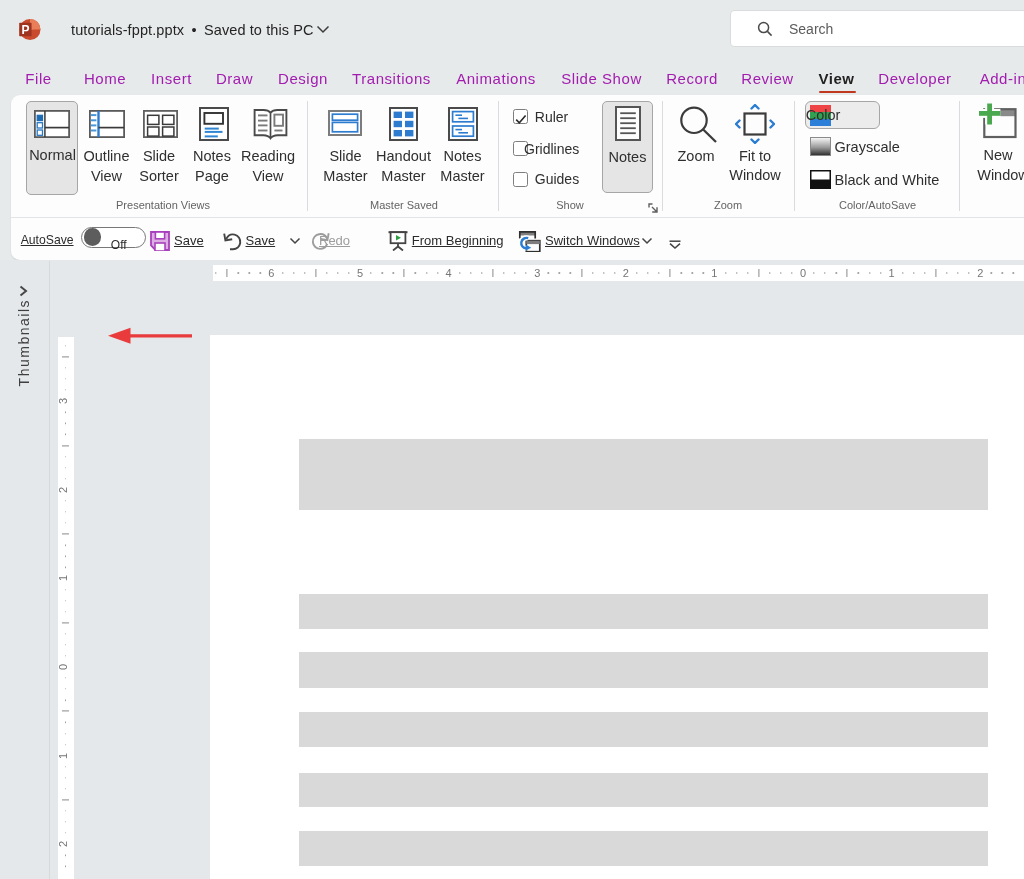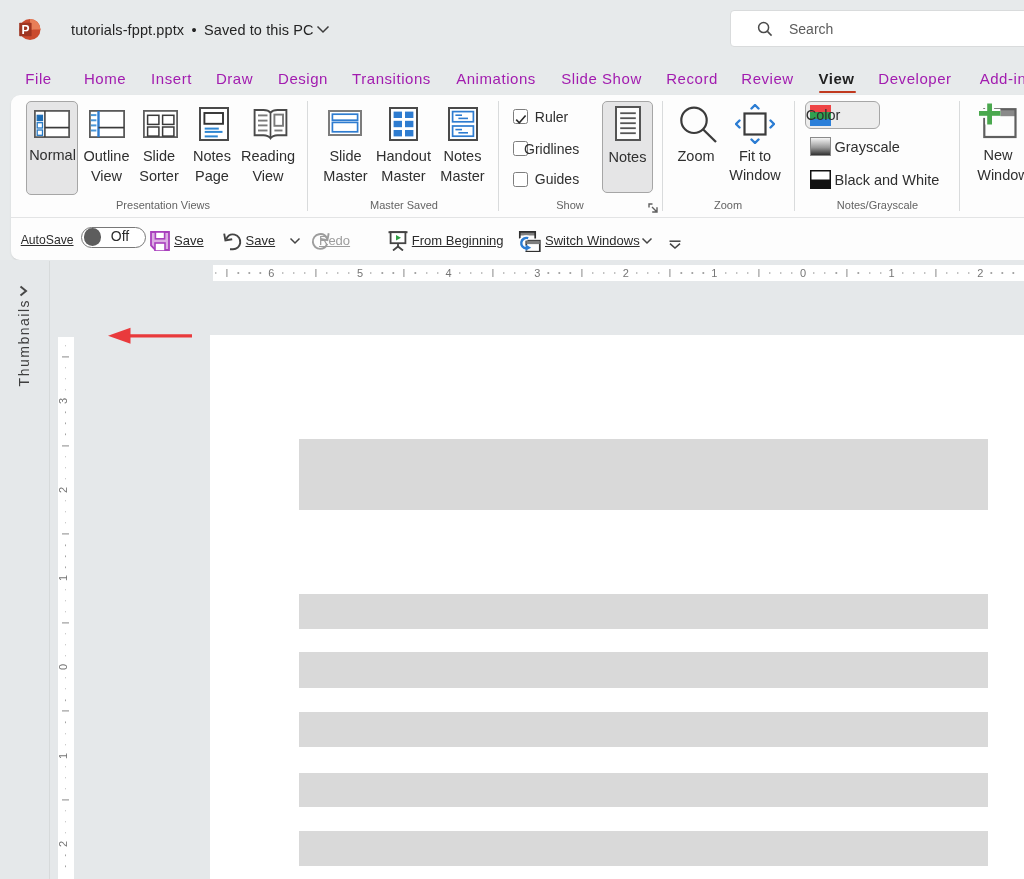--- a/index.html
+++ b/index.html
@@ -25,21 +25,21 @@
 .glabel { position:absolute; top:199px; transform:translateX(-50%); font-size:11px; color:#636363; white-space:nowrap; }
 .biglabel { position:absolute; transform:translateX(-50%); font-size:14.5px; line-height:17px; color:#2f2f2f; white-space:nowrap; }
 .selbtn { position:absolute; background:#e5e5e6; border:1px solid #a6a6a6; border-radius:5px; }
 .cb { position:absolute; width:15.5px; height:15.5px; background:#fff; border:1px solid #7e7e7e; border-radius:2.5px; }
 .cbtext { position:absolute; font-size:14px; color:#2f2f2f; white-space:nowrap; }
 
 .qtext { position:absolute; top:232.5px; font-size:13px; color:#2b2b2b; white-space:nowrap;text-decoration:underline; }
 .toggle { position:absolute; left:81.3px; top:226.5px; width:65.2px; height:21.3px;
   background:#fff; border:1.3px solid #787878; border-radius:11px; }
 .knob { position:absolute; left:1.7px; top:0.6px; width:17.5px; height:17.5px; border-radius:50%; background:#5d5d5d; }
-.offtxt { position:absolute; left:28.5px; top:0; font-size:14px; color:#2b2b2b; }
+.offtxt { position:absolute; left:28.5px; top:10px; font-size:12px; color:#2b2b2b; }
 
 .workspace { position:absolute; left:0; top:260px; width:1024px; height:619px; background:#e5e8ea; }
 .sidebarline { position:absolute; left:49px; top:261px; width:1px; height:618px; background:#d7dadb; }
 .thumbtxt { position:absolute; left:15.5px; top:299px; font-size:14px; color:#3f3f3f;
   writing-mode:vertical-rl; transform:rotate(180deg); letter-spacing:1.5px; }
 .slide { position:absolute; left:210px; top:334.5px; width:814px; height:545px; background:#fff; }
 .bar { position:absolute; left:89px; width:689px; background:#d9d9d9; }
 
 .hruler { position:absolute; left:213px; top:265px; width:811px; height:16px; background:#fff; }
 .hdot { position:absolute; top:7.3px; width:1.4px; height:1.4px; background:#a3a3a3; border-radius:50%; transform:translateX(-50%); }
@@ -250,21 +250,21 @@
 </linearGradient>
       </defs>
 <rect x="0.5" y="0.5" width="20" height="18" fill="url(#gg)" stroke="#8a8a8a" stroke-width="1"></rect>
 </svg></div>
 <div class="cbtext" style="left:834.5px;top:139px;font-size:14.5px">Grayscale</div>
 <div class="abs" style="left:809.6px;top:169.5px;"><svg width="21" height="19" viewBox="0 0 21 19">
 <rect x="0.75" y="0.75" width="19.5" height="17.5" fill="#fff" stroke="#111" stroke-width="1.5"></rect>
 <rect x="0" y="9.5" width="21" height="9.5" fill="#111"></rect>
 </svg></div>
 <div class="cbtext" style="left:834.5px;top:171.5px;font-size:14.5px">Black and White</div>
-<div class="glabel" style="left:877.5px">Notes/Grayscale</div>
+<div class="glabel" style="left:877.5px">Color/AutoSave</div>
 
 <div class="abs" style="left:977px;top:101px;"><svg width="40" height="38" viewBox="0 0 40 38">
 <rect x="7.3" y="8.2" width="31.2" height="7" fill="#8a8a8a"></rect>
 <rect x="7.3" y="8.2" width="31.2" height="27.8" fill="none" stroke="#5f5f5f" stroke-width="2.2"></rect>
 <g stroke="#fdfdfd" stroke-width="9">
 <line x1="2" y1="12.4" x2="23.4" y2="12.4"></line>
 <line x1="12.6" y1="2.5" x2="12.6" y2="23.5"></line>
 </g>
 <g stroke="#4aa84e" stroke-width="4.8">
 <line x1="2" y1="12.4" x2="23.4" y2="12.4"></line>

